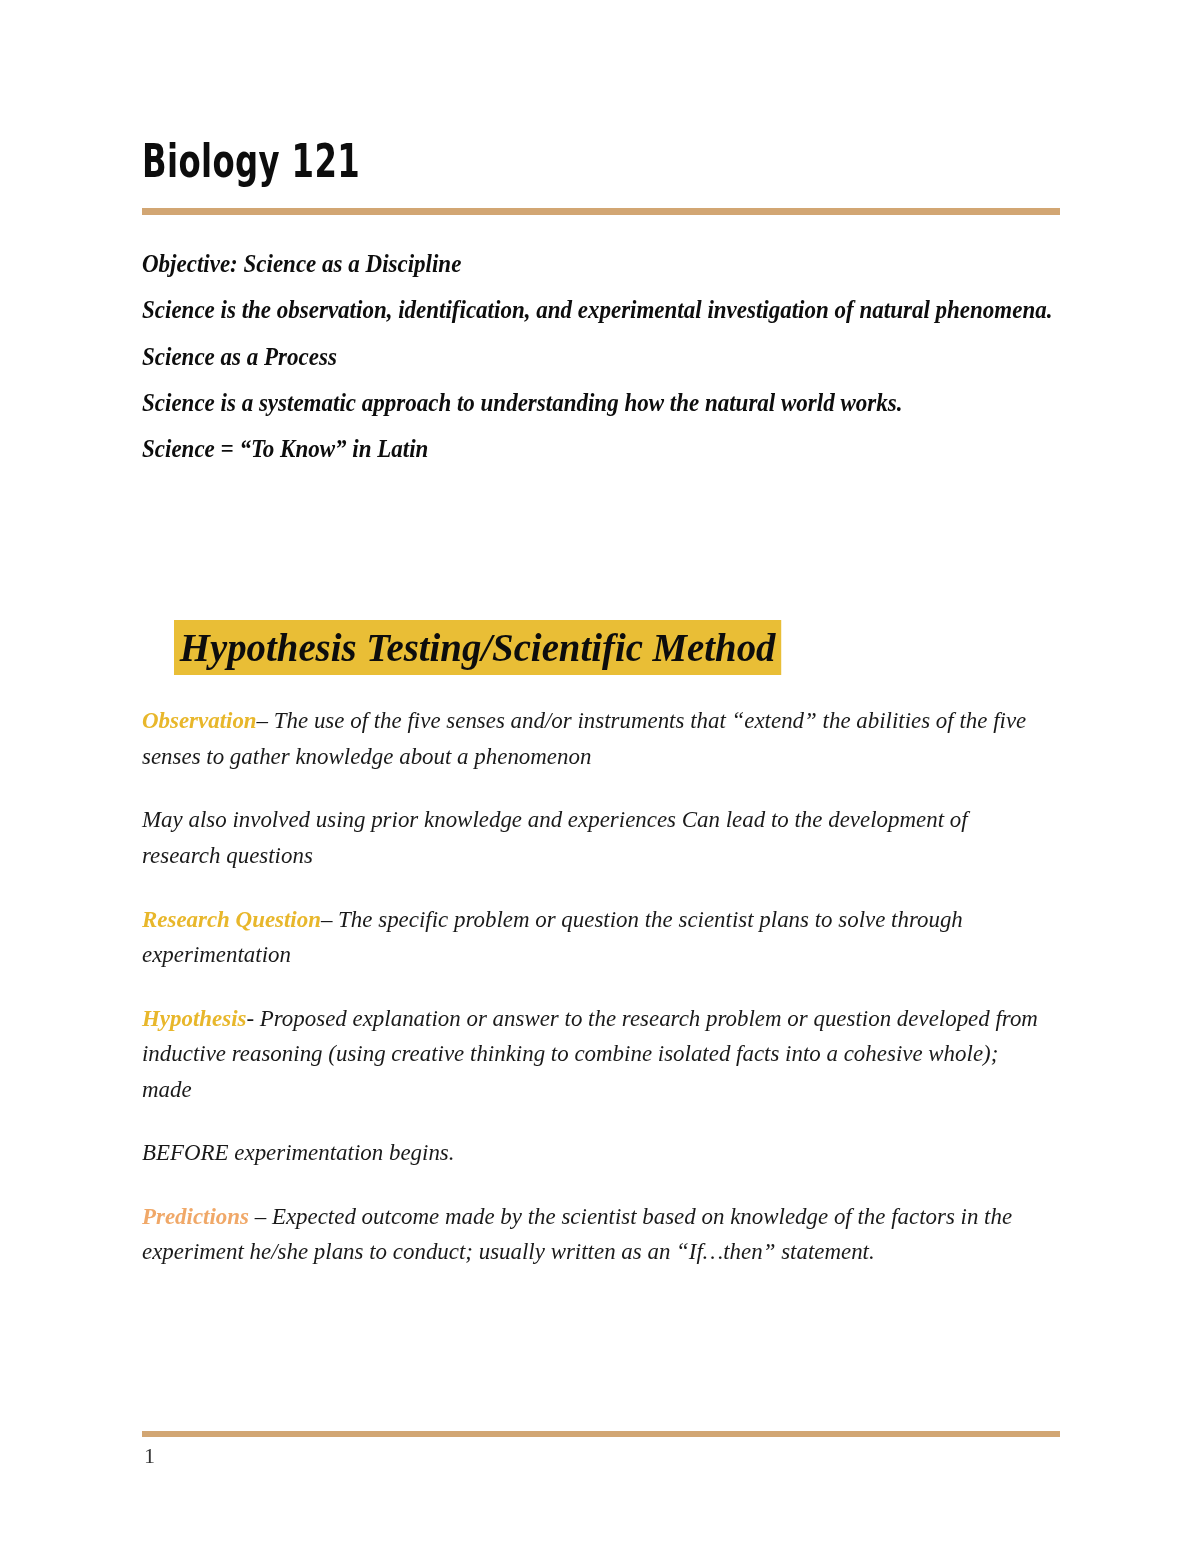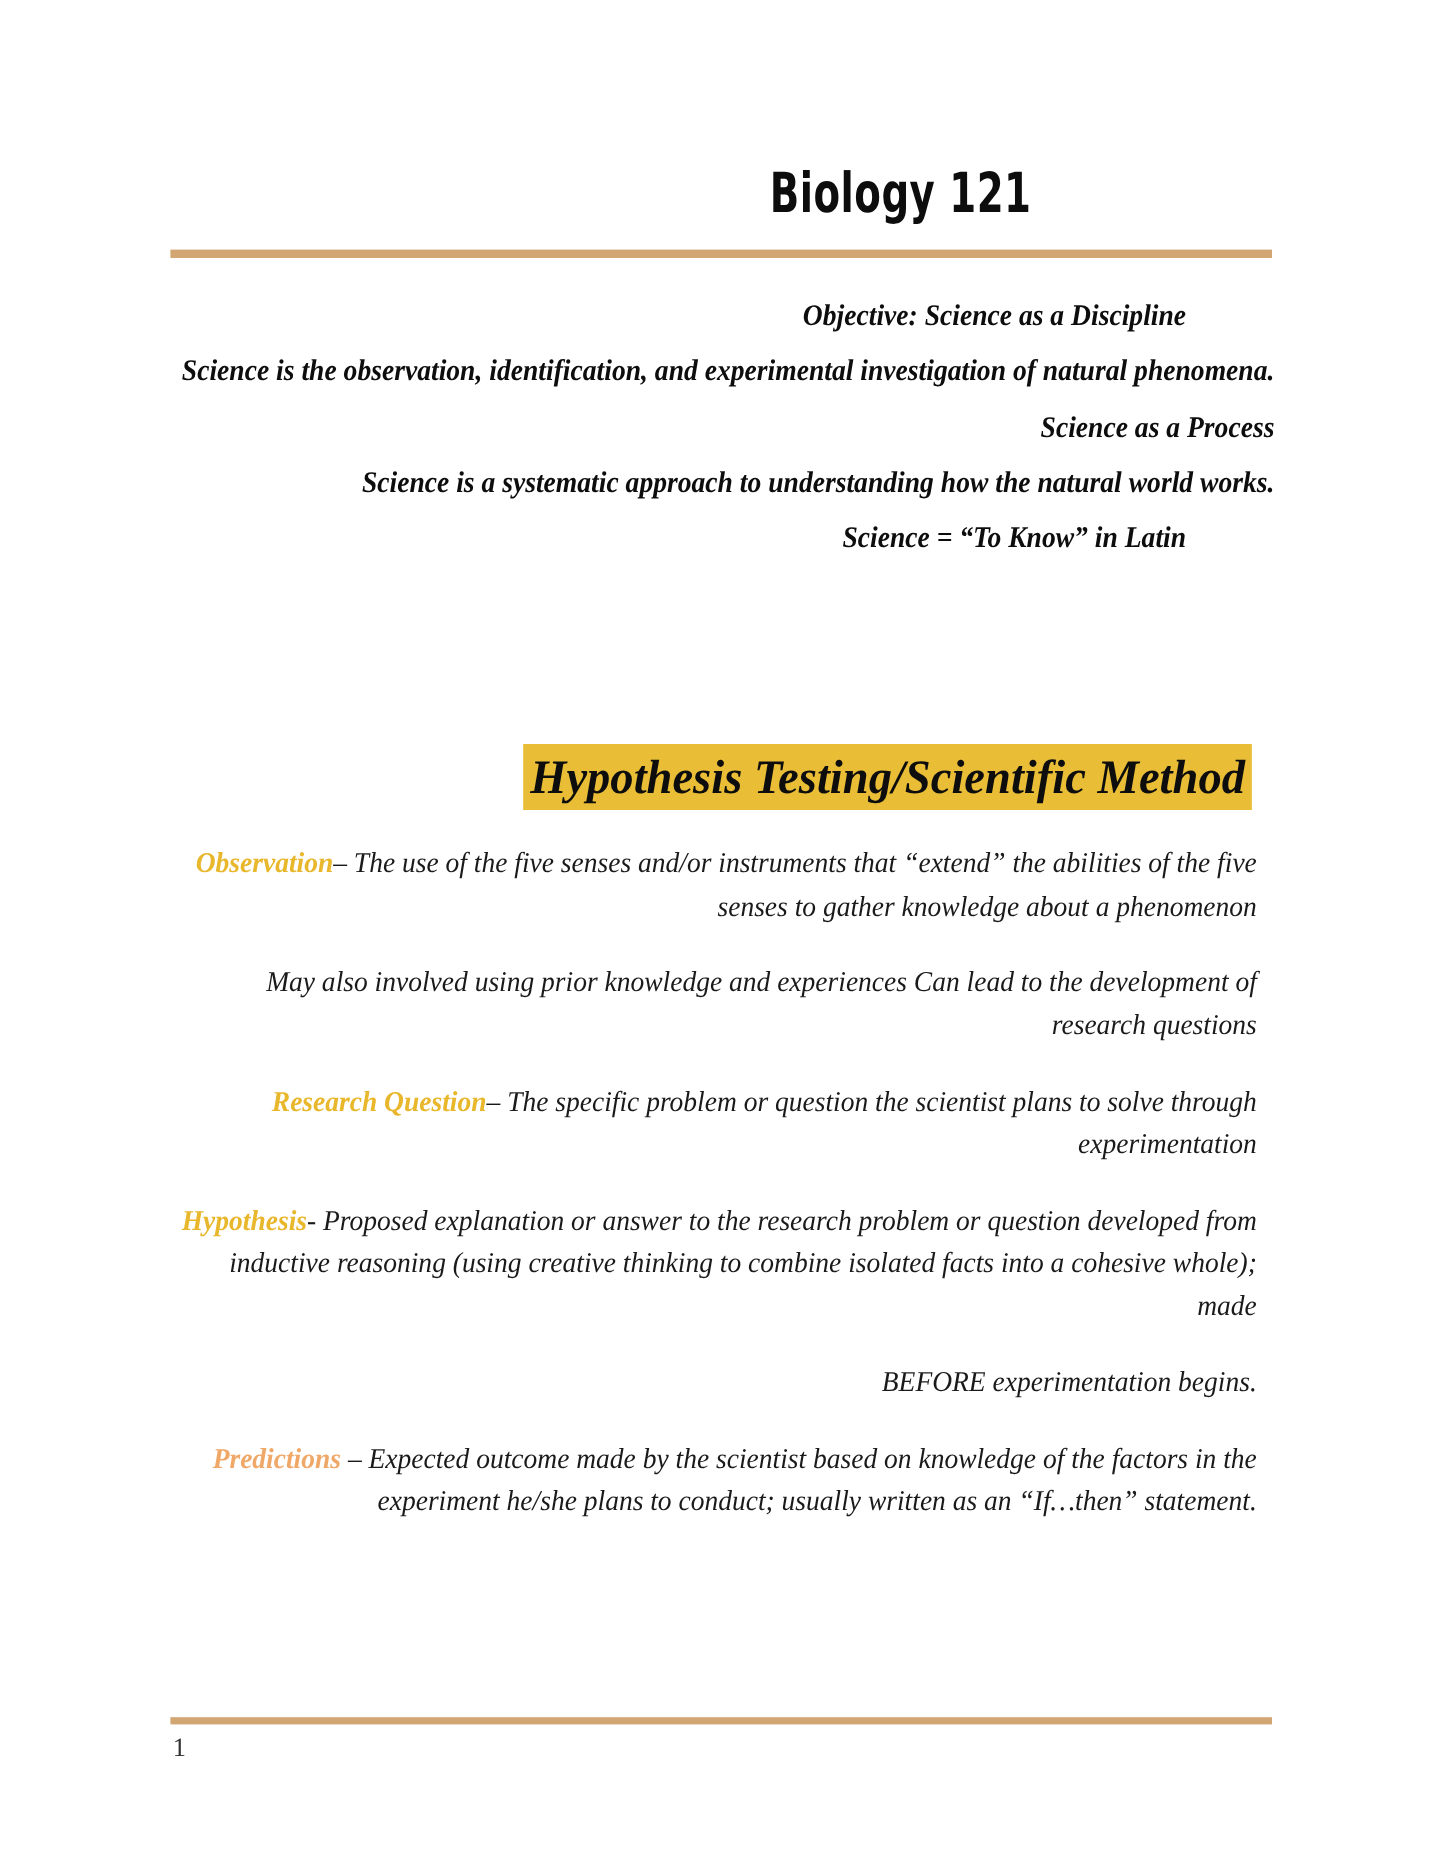--- a/index.html
+++ b/index.html
@@ -21,21 +21,20 @@
     width: 1200px;
     height: 1553px;
     background: #ffffff;
   }
 
   .content {
     position: absolute;
     left: 142px;
     top: 0;
     width: 920px;
-    text-align: right;
   }
 
   
   .doc-title {
     font-family: "Liberation Sans Narrow", "DejaVu Sans Condensed", "Liberation Sans", sans-serif;
     font-weight: bold;
     font-size: 46px;
     letter-spacing: 0.5px;
     color: #0d0d0d;
     line-height: 1.0;

